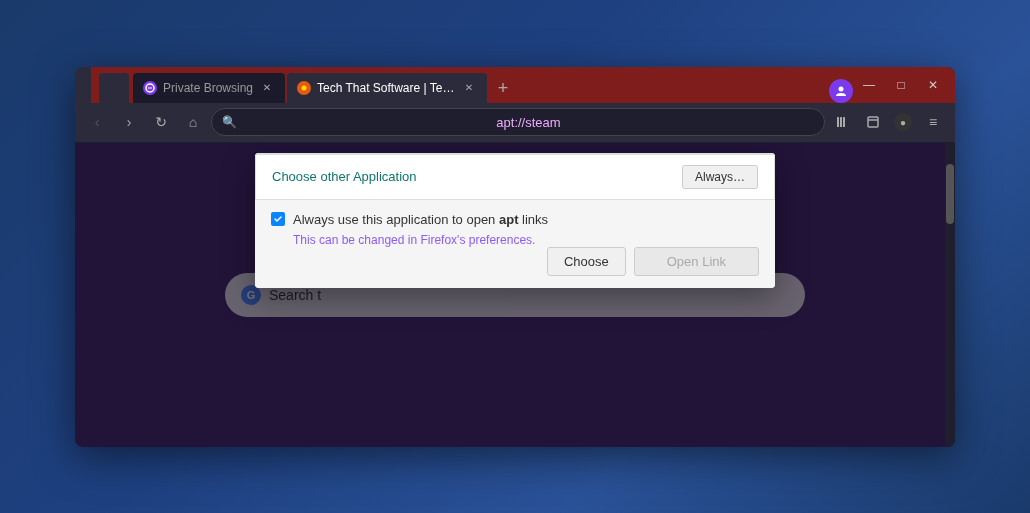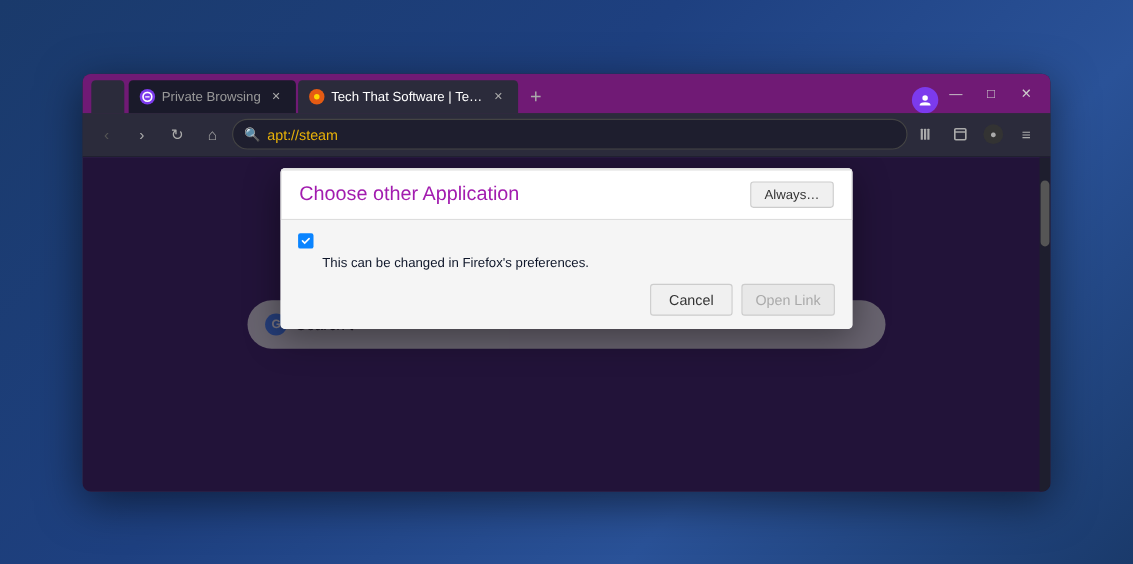--- a/index.html
+++ b/index.html
@@ -24,24 +24,25 @@
       display: flex;
       flex-direction: column;
       position: relative;
       overflow: hidden;
     }
 
     
     .tab-bar {
       display: flex;
       align-items: flex-end;
-      background: #701a75;
+      background: #7f1d1d;
       padding: 0 8px;
       height: 36px;
       gap: 2px;
+      margin-left: 16px;
     }
 
     .tab-new-tab-left {
       width: 30px;
       height: 30px;
       background: #2b2b3b;
       border-radius: 4px 4px 0 0;
       flex-shrink: 0;
       margin-right: 2px;
     }
@@ -199,23 +200,24 @@
       gap: 6px;
       border: 1px solid #444;
     }
 
     .address-icon {
       color: #888;
       font-size: 12px;
     }
 
     .address-text {
-      color: #eab308;
+      color: #f0abfc;
       font-size: 13px;
       flex: 1;
+      text-align: center;
     }
 
     .toolbar-right {
       display: flex;
       align-items: center;
       gap: 2px;
     }
 
     .toolbar-icon-btn {
       width: 28px;
@@ -329,22 +331,22 @@
 
     .app-option-row {
       display: flex;
       align-items: center;
       justify-content: space-between;
       padding: 10px 16px;
       border-top: 1px solid #ddd;
     }
 
     .app-option-label {
-      font-size: 18px;
-      color: #a21caf;
+      font-size: 13px;
+      color: #0f766e;
     }
 
     .choose-btn {
       padding: 4px 12px;
       background: #f0f0f0;
       border: 1px solid #ccc;
       border-radius: 3px;
       font-size: 12px;
       color: #333;
       cursor: pointer;
@@ -377,43 +379,42 @@
       font-size: 13px;
       color: #333;
     }
 
     .checkbox-label strong {
       font-weight: bold;
     }
 
     .hint-text {
       font-size: 12px;
-      color: #0f172a;
+      color: #8b5cf6;
       margin-left: 22px;
-      margin-bottom: 12px;
     }
 
     .button-row {
       display: flex;
       justify-content: flex-end;
       gap: 8px;
     }
 
     .btn-cancel {
       padding: 6px 16px;
       background: #f0f0f0;
       border: 1px solid #ccc;
       border-radius: 3px;
       font-size: 13px;
       color: #333;
       cursor: pointer;
     }
 
     .btn-open {
-      padding: 6px 12px;
+      padding: 6px 32px;
       background: #e8e8e8;
       border: 1px solid #ccc;
       border-radius: 3px;
       font-size: 13px;
       color: #aaa;
       cursor: default;
     }
 
     
     .scrollbar {
@@ -535,26 +536,29 @@
           </div>
         </div>
 
         <div class="dialog-footer">
           <div class="checkbox-row">
             <div class="checkbox">
               <svg width="10" height="10" viewBox="0 0 10 10">
                 <path d="M2 5 L4 7 L8 3" stroke="white" stroke-width="1.5" fill="none" stroke-linecap="round"></path>
               </svg>
             </div>
+            <span class="checkbox-label">
+              <span>Always use this application to open </span><strong>apt</strong><span> links</span>
+            </span>
           </div>
 
           <p class="hint-text">This can be changed in Firefox's preferences.</p>
 
           <div class="button-row">
-            <button class="btn-cancel">Cancel</button>
+            <button class="btn-cancel">Choose</button>
             <button class="btn-open">Open Link</button>
           </div>
         </div>
       </div>
     </div>
 
     <div class="scrollbar">
       <div class="scrollbar-thumb"></div>
     </div>
   </div>

